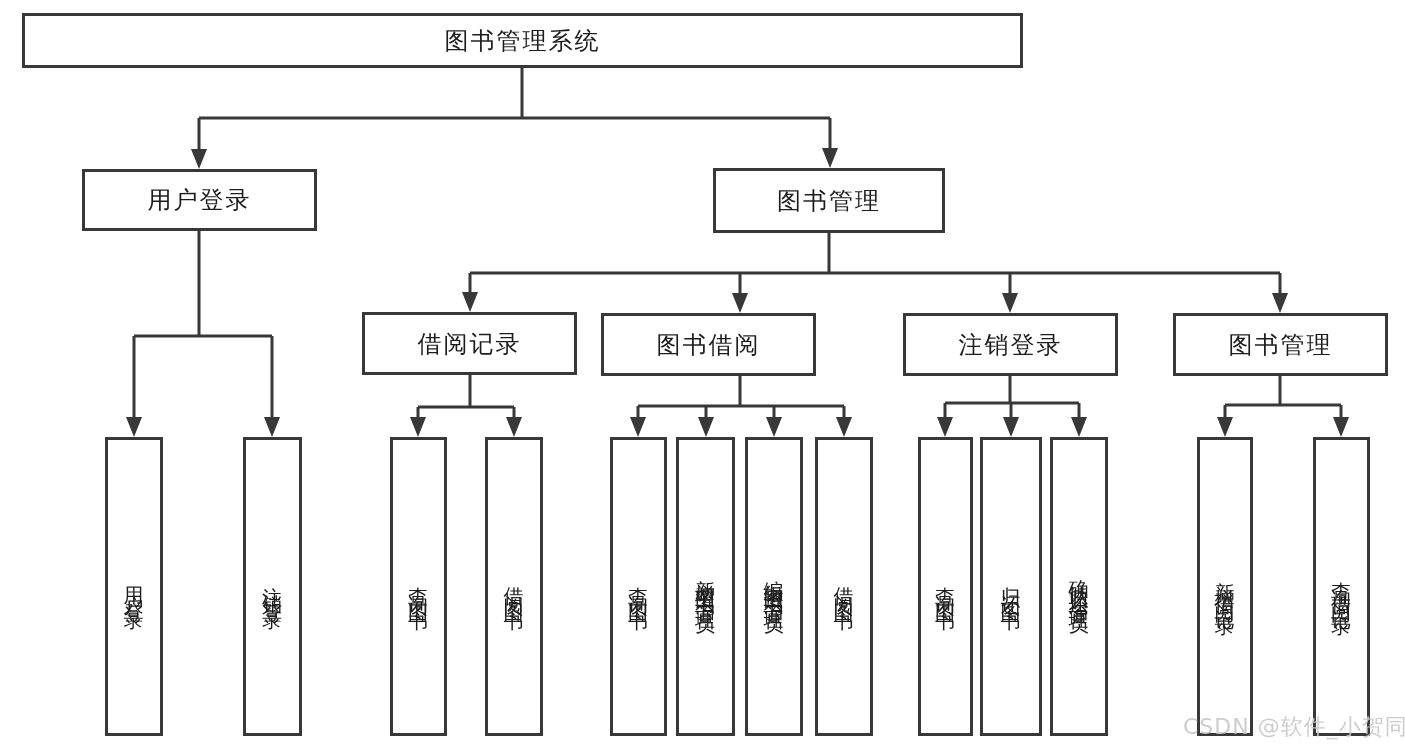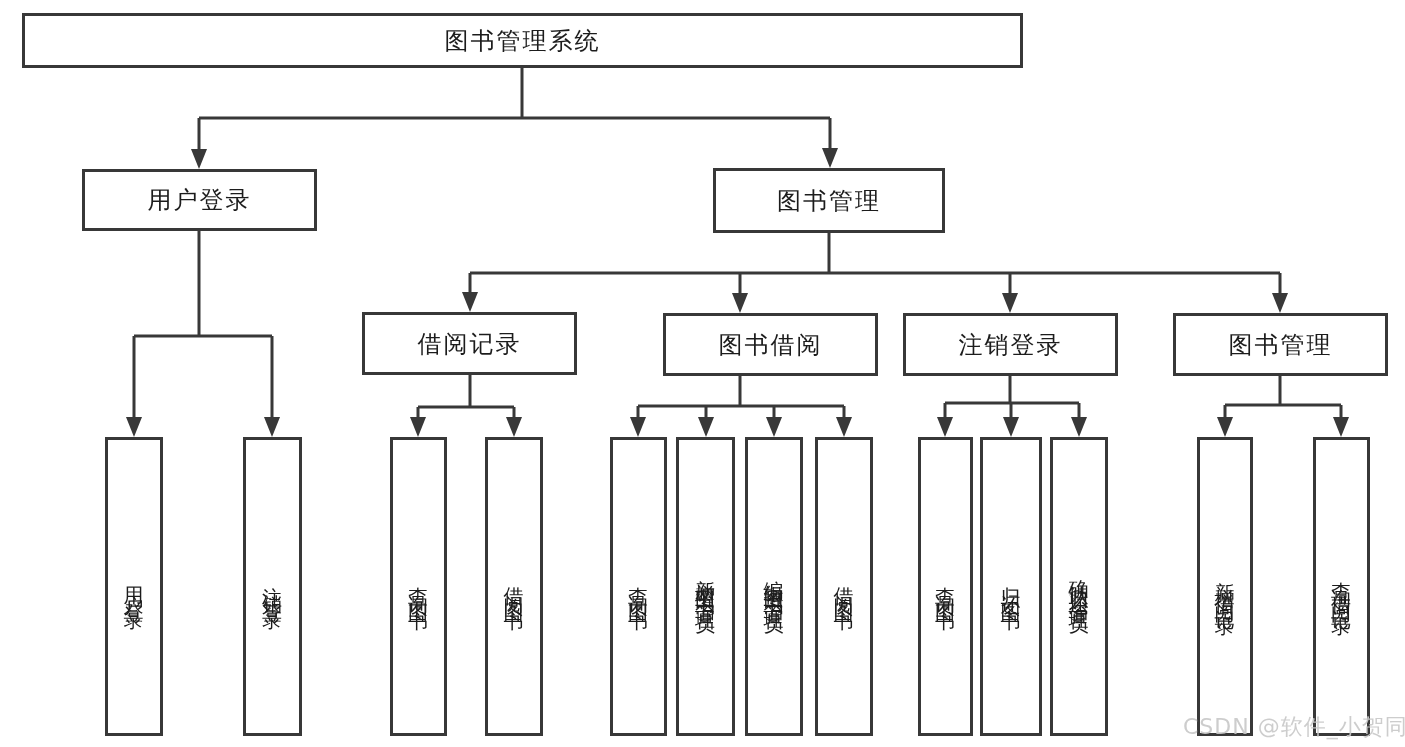--- a/index.html
+++ b/index.html
@@ -77,21 +77,21 @@
       <polygon points="1333,417 1349,417 1341,437"></polygon>
     </g>
   </svg>
 
   <div class="box hbox" style="left:22px;top:13px;width:1001px;height:55px">图书管理系统</div>
 
   <div class="box hbox" style="left:82px;top:169px;width:235px;height:62px">用户登录</div>
   <div class="box hbox" style="left:713px;top:168px;width:232px;height:65px">图书管理</div>
 
   <div class="box hbox" style="left:362px;top:312px;width:215px;height:63px">借阅记录</div>
-  <div class="box hbox" style="left:663px;top:313px;width:215px;height:63px">图书借阅</div>
+  <div class="box hbox" style="left:601px;top:313px;width:215px;height:63px">图书借阅</div>
   <div class="box hbox" style="left:903px;top:313px;width:215px;height:63px">注销登录</div>
   <div class="box hbox" style="left:1173px;top:313px;width:215px;height:63px">图书管理</div>
 
   <div class="box vbox" style="left:105px;top:437px;width:58px;height:299px">用户登录</div>
   <div class="box vbox" style="left:243px;top:437px;width:59px;height:299px">注销登录</div>
 
   <div class="box vbox" style="left:390px;top:437px;width:57px;height:299px">查询图书</div>
   <div class="box vbox" style="left:485px;top:437px;width:58px;height:299px">借阅图书</div>
 
   <div class="box vbox" style="left:610px;top:437px;width:57px;height:299px">查询图书</div>

